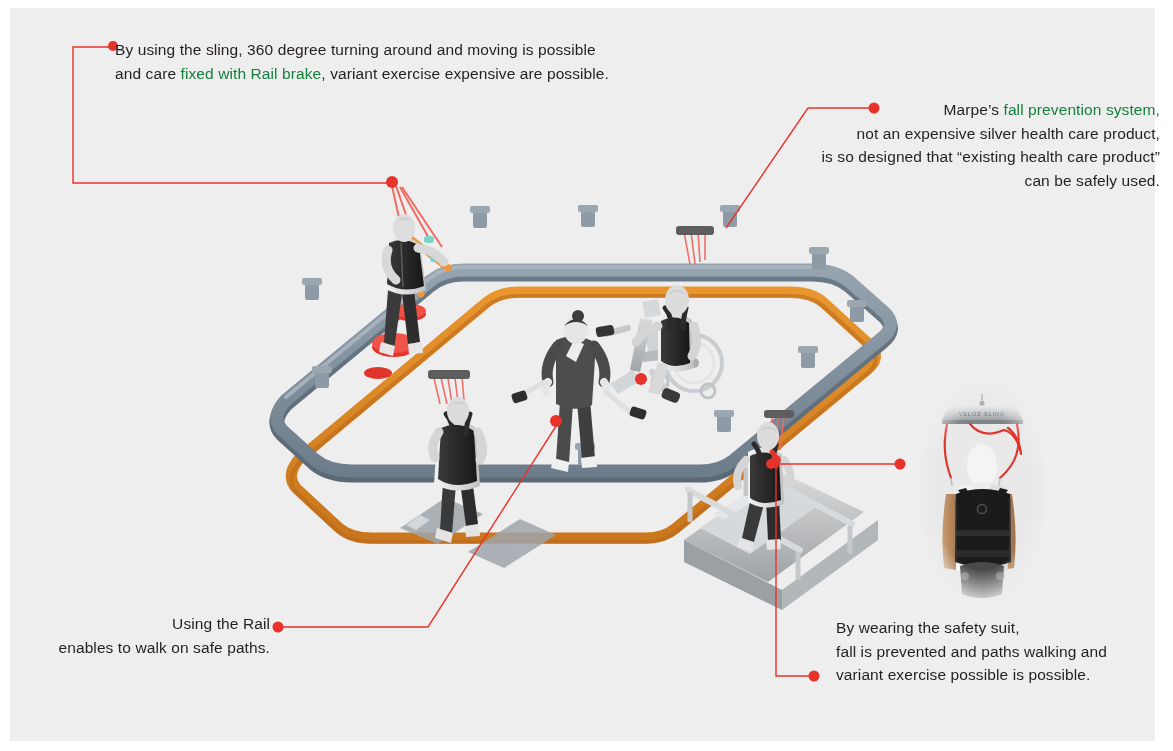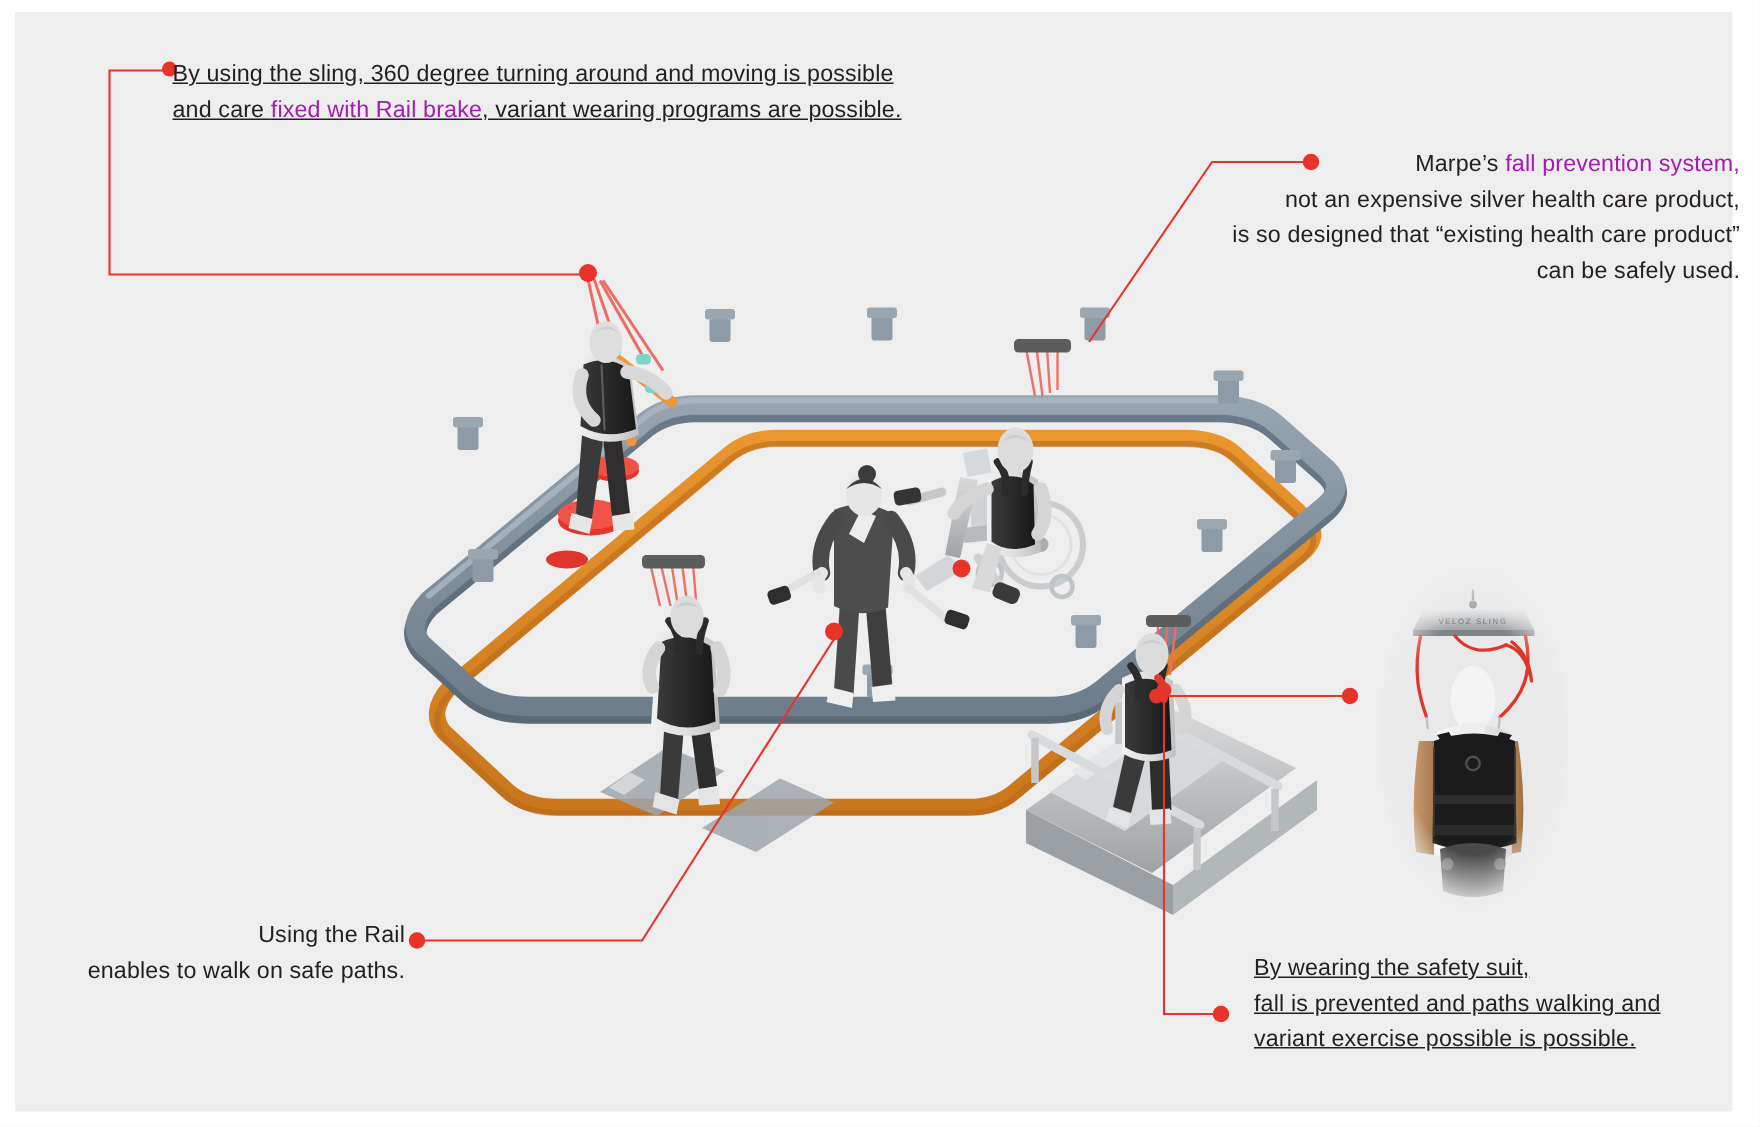--- a/index.html
+++ b/index.html
@@ -33,28 +33,28 @@
 
   
   .callout {
     position: absolute;
     color: #231f20;
     font-size: 15.5px;
     line-height: 1.52;
     white-space: nowrap;
     letter-spacing: .1px;
   }
-  .callout .hl { color: #a21caf; }
+  .callout .hl { color: #15803d; }
   .callout.right { text-align: right; }
-  .callout.left  { text-align: left; text-decoration: underline; }
+  .callout.left  { text-align: left; }
 
   #callout-sling   { left: 115px; top: 38px; }
   #callout-system  { left: 760px; top: 98px; width: 400px; text-align: right; }
   #callout-rail    { left: 20px;  top: 612px; width: 250px; text-align: right; }
-  #callout-suit    { left: 836px; top: 634px; }
+  #callout-suit    { left: 836px; top: 616px; }
 
   
   #photo-inset {
     position: absolute;
     left: 920px; top: 378px;
     width: 125px; height: 228px;
     border-radius: 50% / 46%;
     overflow: hidden;
     background:
       radial-gradient(ellipse 66% 60% at 50% 50%, #e9e9ea 0%, #e9e9ea 58%, #efeeee 86%, #efeeee 100%);
@@ -498,21 +498,21 @@
         <circle cx="80" cy="198" r="4" fill="#7a7a7a"></circle>
       </svg>
       <div class="mask-fade"></div>
     </div>
 
     <div class="callout left" id="callout-sling">
       <div>
         <span>By using the sling, 360 degree turning around and moving is possible</span>
       </div>
       <div>
-        <span>and care </span><span class="hl">fixed with Rail brake</span><span>, variant wearing programs are possible.</span>
+        <span>and care </span><span class="hl">fixed with Rail brake</span><span>, variant exercise expensive are possible.</span>
       </div>
     </div>
 
     <div class="callout right" id="callout-rail">
       <div>Using the Rail</div>
       <div>enables to walk on safe paths.</div>
     </div>
 
     <div class="callout right" id="callout-system">
       <div>

